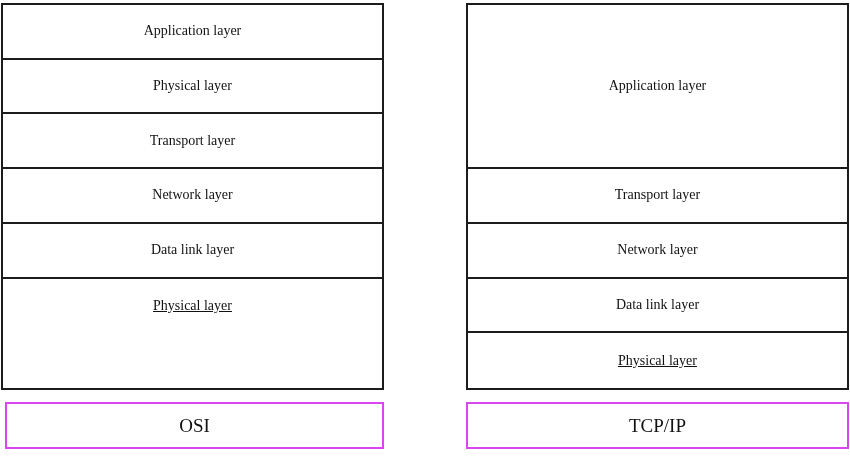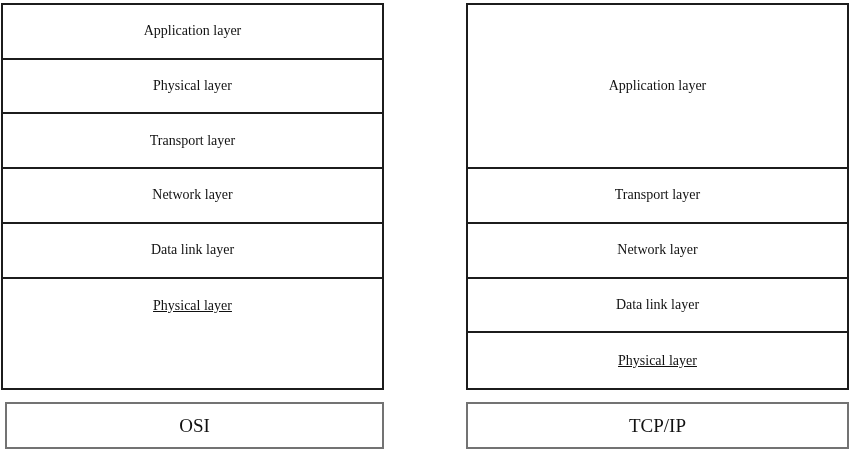--- a/index.html
+++ b/index.html
@@ -39,21 +39,21 @@
     line-height: 1;
     background: #ffffff;
   }
   .layer:last-child { border-bottom: none; text-decoration: underline; }
   .span-3 { grid-row: span 3; }
   .model-box {
     position: absolute;
     top: 402px;
     height: 47px;
     box-sizing: border-box;
-    border: 2px solid #737373;
+    border: 2px solid #d946ef;
     background: #ffffff;
     display: flex;
     align-items: center;
     justify-content: center;
     font-size: 19px;
     line-height: 1;
     text-align: right;
   }
   #osi-model   { left: 5px;   width: 379px; }
   #tcpip-model { left: 466px; width: 383px; }

